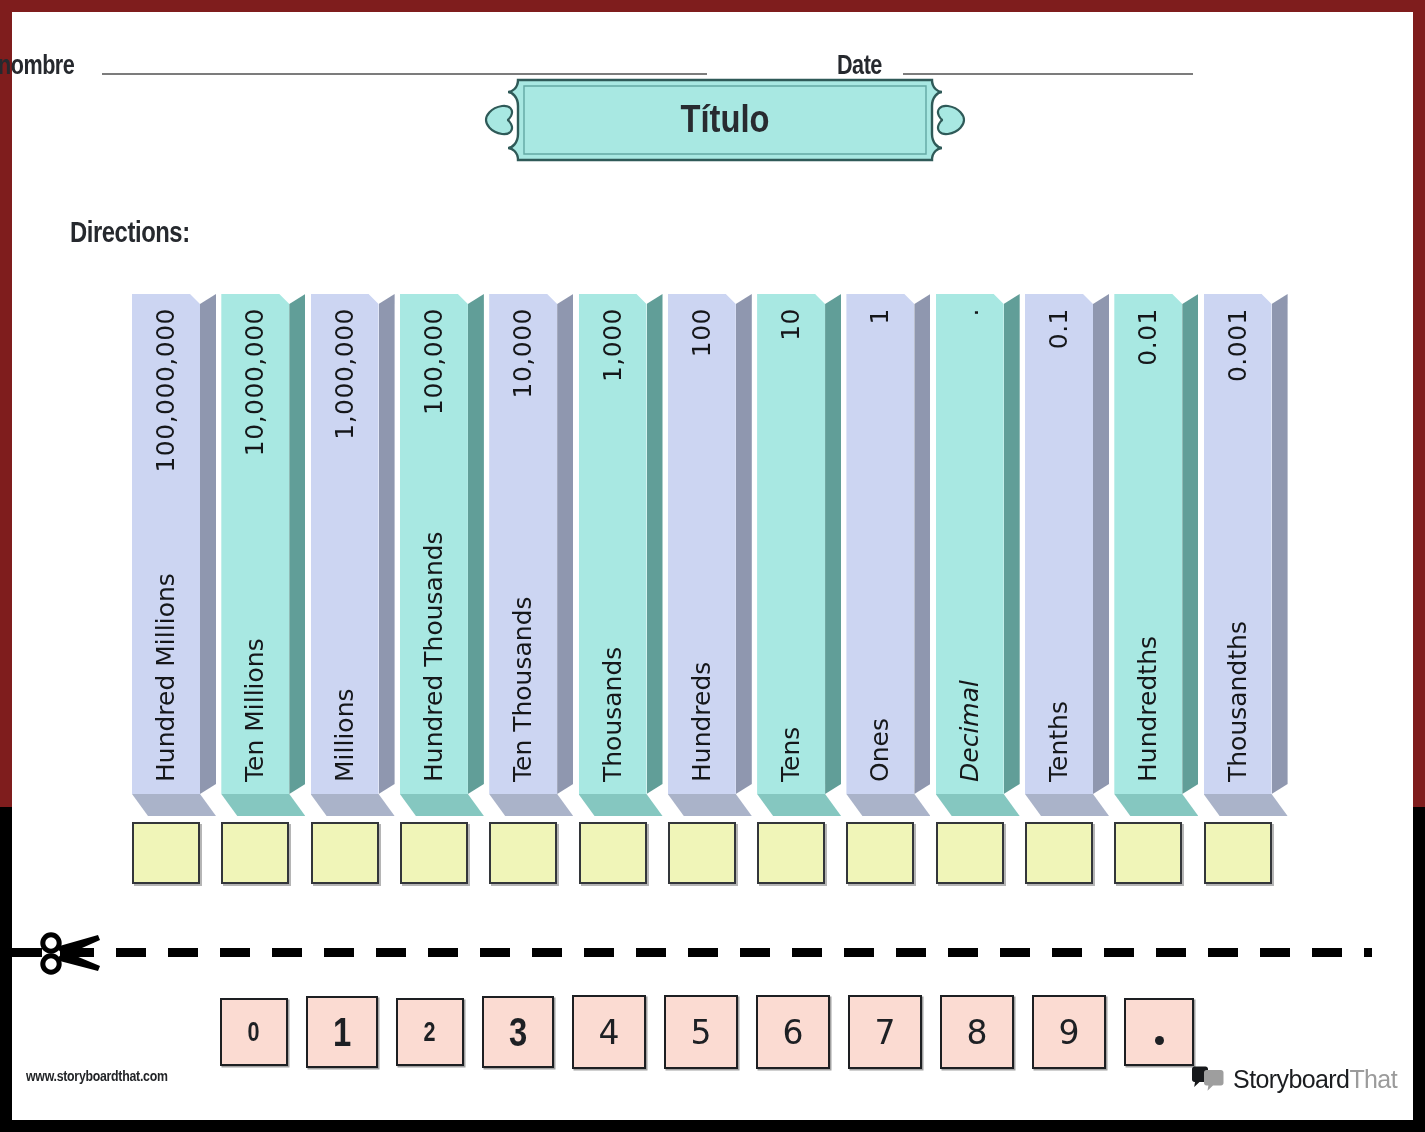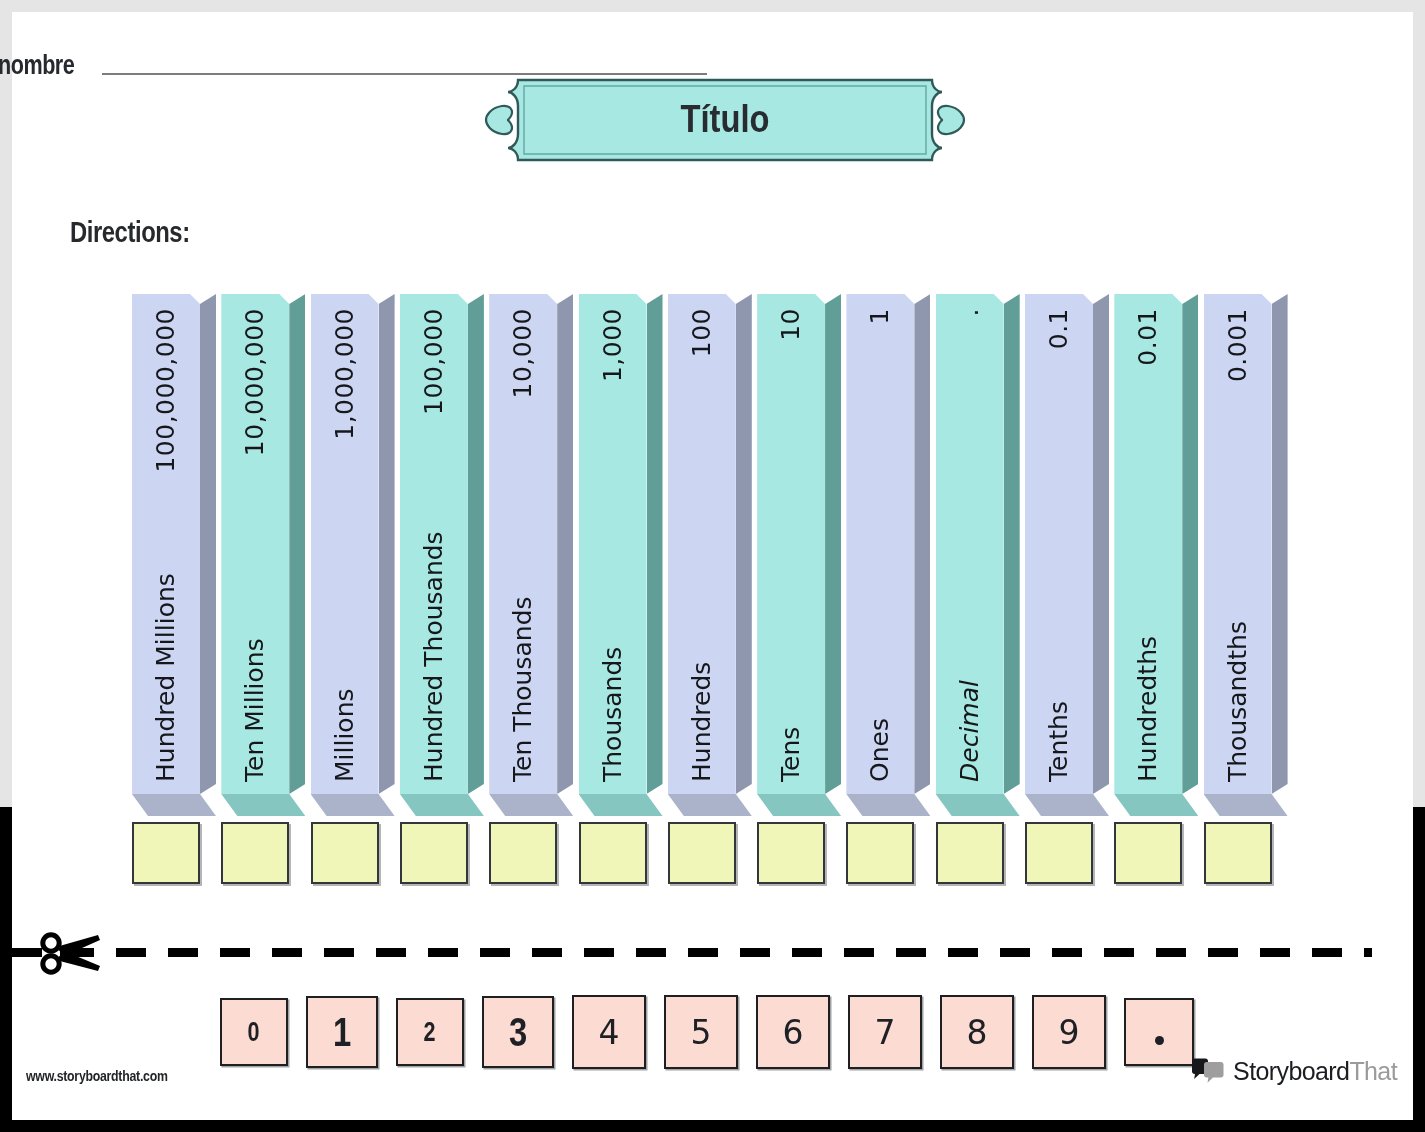--- a/index.html
+++ b/index.html
@@ -10,21 +10,21 @@
     background: #000000;
     font-family: "Liberation Sans", sans-serif;
     overflow: hidden;
   }
 
   
   #page {
     position: relative;
     width: 1425px;
     height: 807px;
-    background: #e5e5e5;
+    background: #7f1d1d;
   }
 
   #sheet {
     position: absolute;
     left: 12px;
     top: 12px;
     width: 1401px;
     height: 1108px;
     background: #ffffff;
   }
@@ -291,21 +291,21 @@
     transform: scaleX(0.88);
     transform-origin: left top;
     white-space: nowrap;
   }
   #brand {
     position: absolute;
     right: 16px;
     top: 1046px;
     height: 34px;
     display: flex;
-    align-items: flex-start;
+    align-items: flex-end;
     gap: 8px;
   }
   #brand-mark { width: 34px; height: 26px; flex: none; }
   #brand-text {
     font-family: "Liberation Sans", sans-serif;
     font-size: 25px;
     letter-spacing: -0.6px;
     white-space: nowrap;
     line-height: 26px;
   }
@@ -314,20 +314,24 @@
 </style>
 </head>
 <body>
 
 <div id="page">
   <div id="sheet">
 
     <div class="hdr-row">
       <div class="hdr-field" id="field-name">
         <span class="hdr-label">nombre</span>
+        <span class="hdr-rule"></span>
+      </div>
+      <div class="hdr-field" id="field-date">
+        <span class="hdr-label">Date</span>
         <span class="hdr-rule"></span>
       </div>
     </div>
 
     <div id="title-wrap">
       <svg width="490" height="88" viewBox="0 0 490 88">
 
         <path d="M22 30 C10 32 6 40 6 44 C6 48 10 56 22 58 C30 59 34 54 31 48 C28 43 28 45 28 44 C28 43 28 45 31 40 C34 34 30 29 22 30 Z" fill="#a8e8e2" stroke="#2f5a58" stroke-width="2.2"></path>
 
         <path d="M468 30 C480 32 484 40 484 44 C484 48 480 56 468 58 C460 59 456 54 459 48 C462 43 462 45 462 44 C462 43 462 45 459 40 C456 34 460 29 468 30 Z" fill="#a8e8e2" stroke="#2f5a58" stroke-width="2.2"></path>

